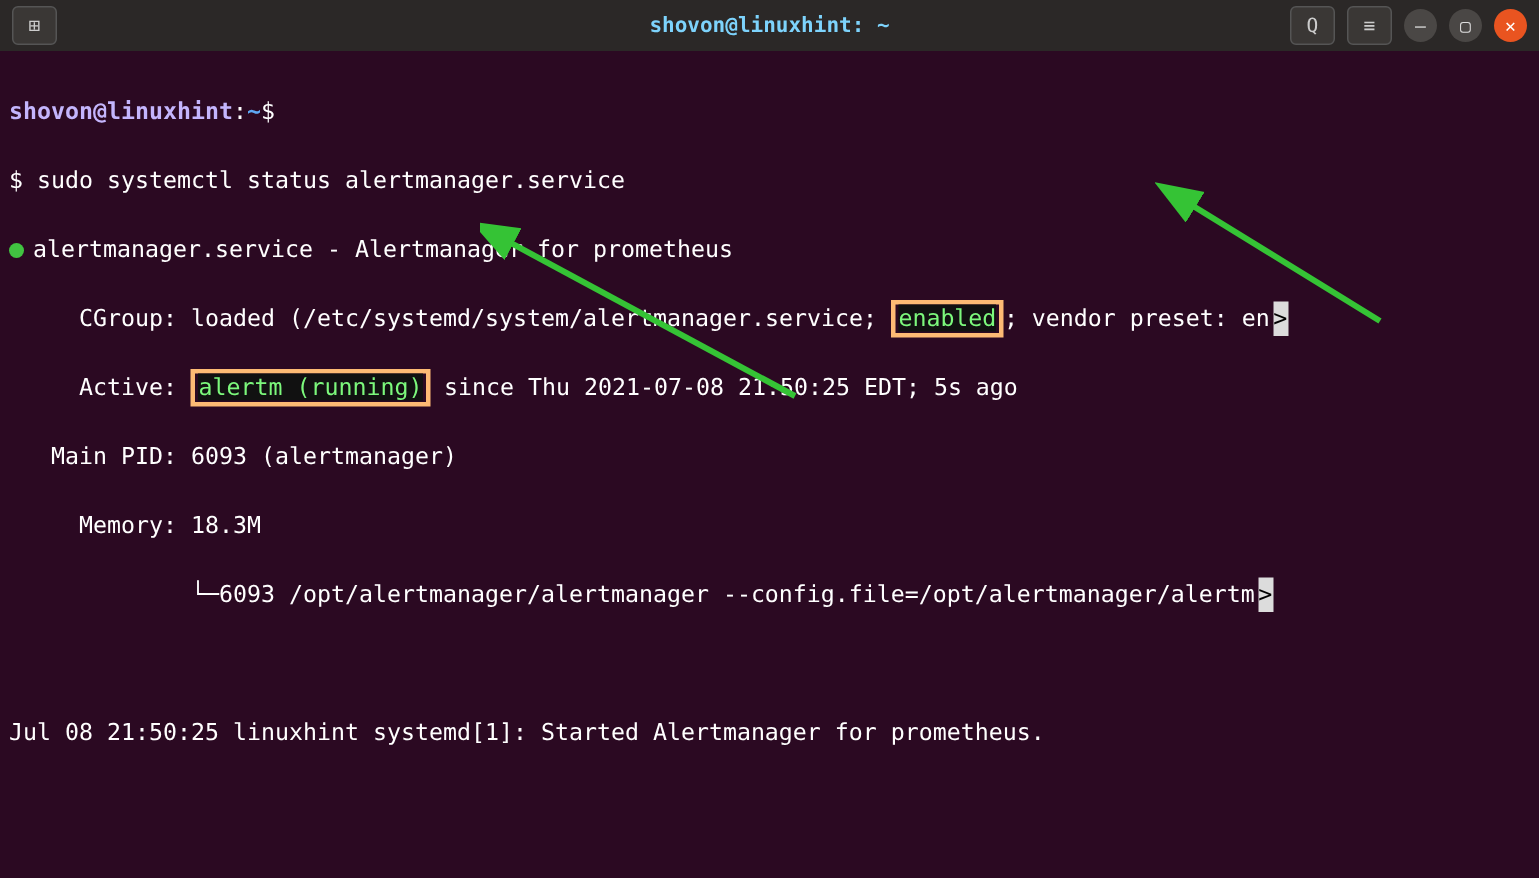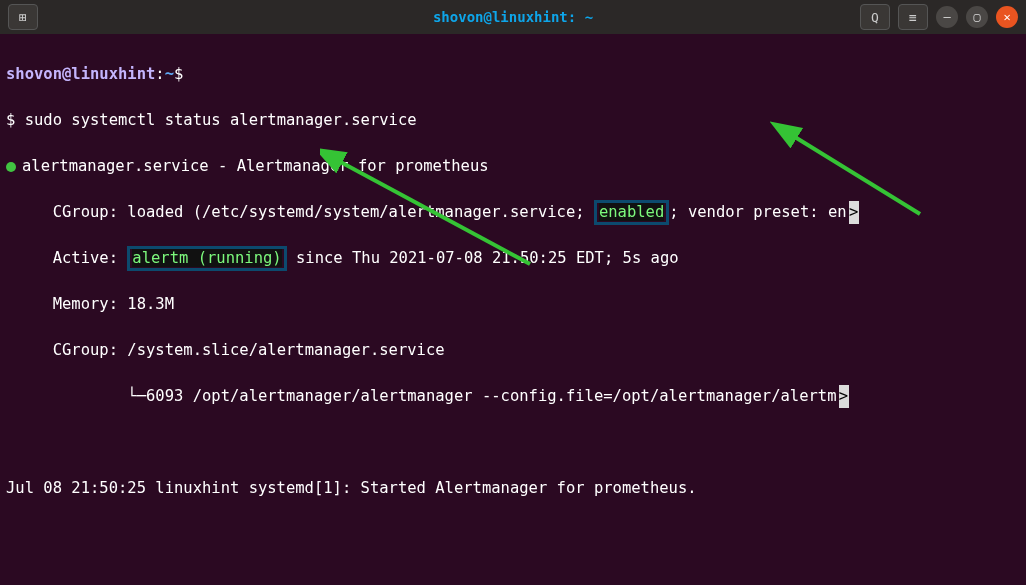--- a/index.html
+++ b/index.html
@@ -1,30 +1,30 @@
 <!DOCTYPE html>
 <html><head>
 <meta charset="utf-8">
 <style>
   html,body{margin:0;padding:0;background:#4b1032;height:585px;width:1026px;overflow:hidden;font-family:monospace;font-size:15.5px;}
   .titlebar{background:#2b2827;height:34px;display:flex;align-items:center;color:#ddd;position:relative;}
   .tb-left{display:flex;align-items:center;padding-left:8px;gap:8px;}
   .tb-btn{width:28px;height:24px;border:1px solid #555;border-radius:4px;background:#3a3735;display:flex;align-items:center;justify-content:center;color:#ccc;font-size:13px;}
-  .tb-title{position:absolute;left:0;right:0;text-align:center;font-weight:bold;font-size:14px;color:#0ea5e9;pointer-events:none;}
+  .tb-title{position:absolute;left:0;right:0;text-align:center;font-weight:bold;font-size:14px;color:#7dd3fc;pointer-events:none;}
   .tb-right{position:absolute;right:8px;display:flex;align-items:center;gap:8px;}
   .wbtn{width:22px;height:22px;border-radius:11px;display:flex;align-items:center;justify-content:center;font-size:12px;color:#ddd;}
   .wclose{background:#e95420;color:#fff;}
   .wmin,.wmax{background:#4a4745;}
   .term{background:#2b0922;color:#fff;padding:6px 6px 0 6px;height:calc(585px - 34px - 6px);line-height:23px;white-space:pre;overflow:hidden;position:relative;}
   .user{color:#c4b5fd;font-weight:bold;}
   .path{color:#5fa9f5;font-weight:bold;}
   .wht{color:#ffffff;}
   .dot{display:inline-block;width:10px;height:10px;border-radius:5px;background:#41c341;vertical-align:middle;margin-right:6px;}
   .hl-active{background:#111;color:#7cf87c;}
-  .box{border:3px solid #0c4a6e;display:inline-block;padding:0 2px;margin:-4px 0;line-height:19px;}
+  .box{border:3px solid #fdba74;display:inline-block;padding:0 2px;margin:-4px 0;line-height:19px;}
   .gt{display:inline-block;background:#dcdcdc;color:#000;width:10px;text-align:center;margin-left:2px;}
   svg.arrow{position:absolute;pointer-events:none;}
   .logline{color:#ffffff;}
 </style>
 </head>
 <body>
 
 <div class="titlebar">
   <div class="tb-left">
     <div class="tb-btn">
@@ -50,22 +50,22 @@
       </div>
   </div>
 </div>
 
 <div class="term">
 <div><span class="user">shovon@linuxhint</span><span class="wht">:</span><span class="path">~</span><span class="wht">$</span></div>
 <div><span class="wht">$ </span><span class="wht">sudo systemctl status alertmanager.service</span></div>
 <div><span class="dot"></span><span class="wht">alertmanager.service - Alertmanager for prometheus</span></div>
 <div><span class="wht">     CGroup: </span><span class="wht">loaded (/etc/systemd/system/alertmanager.service; </span><span class="box"><span class="hl-active">enabled</span></span><span class="wht">; vendor preset: en</span><span class="gt">&gt;</span></div>
 <div><span class="wht">     Active: </span><span class="box"><span class="hl-active">alertm (running)</span></span><span class="wht"> since Thu 2021-07-08 21:50:25 EDT; 5s ago</span></div>
+<div><span class="wht">   Main PID: </span><span class="wht">6093 (alertmanager)</span></div>
 <div><span class="wht">     Memory: </span><span class="wht">18.3M</span></div>
-<div><span class="wht">     CGroup: </span><span class="wht">/system.slice/alertmanager.service</span></div>
 <div><span class="wht">             └─6093 /opt/alertmanager/alertmanager --config.file=/opt/alertmanager/alertm</span><span class="gt">&gt;</span></div>
 <div> </div>
 <div class="logline">Jul 08 21:50:25 linuxhint systemd[1]: Started Alertmanager for prometheus.</div>
 
 
 
 
 
 
 

